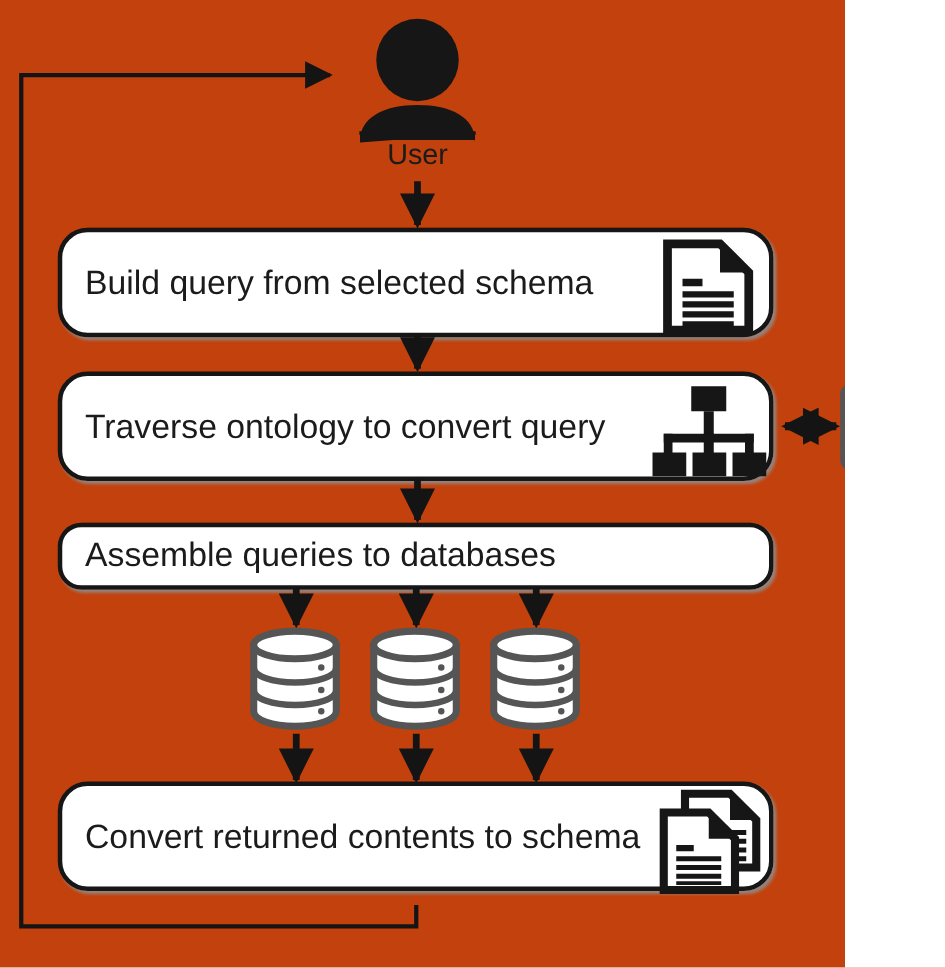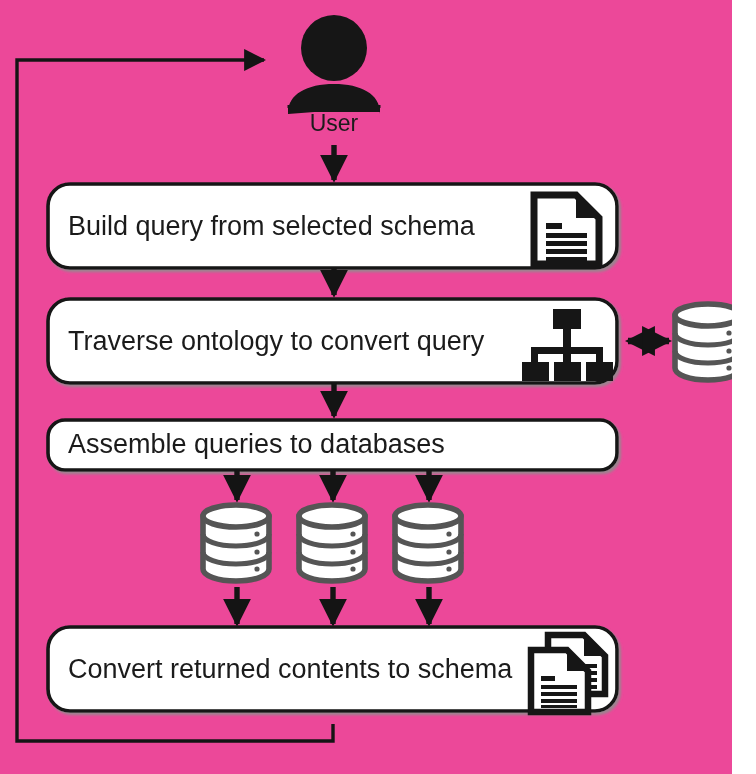--- a/index.html
+++ b/index.html
@@ -6,23 +6,23 @@
     margin: 0;
     padding: 0;
     background: #ffffff;
   }
   body {
     font-family: "Liberation Sans", "DejaVu Sans", sans-serif;
     -webkit-font-smoothing: antialiased;
   }
   #canvas {
     position: relative;
-    width: 732px;
+    width: 676px;
     height: 774px;
-    background: #ec4899;
+    background: #c2410c;
     overflow: hidden;
   }
   #flow-svg {
     position: absolute;
     left: 0;
     top: 0;
     width: 756px;
     height: 774px;
   }
   .proc-label {

